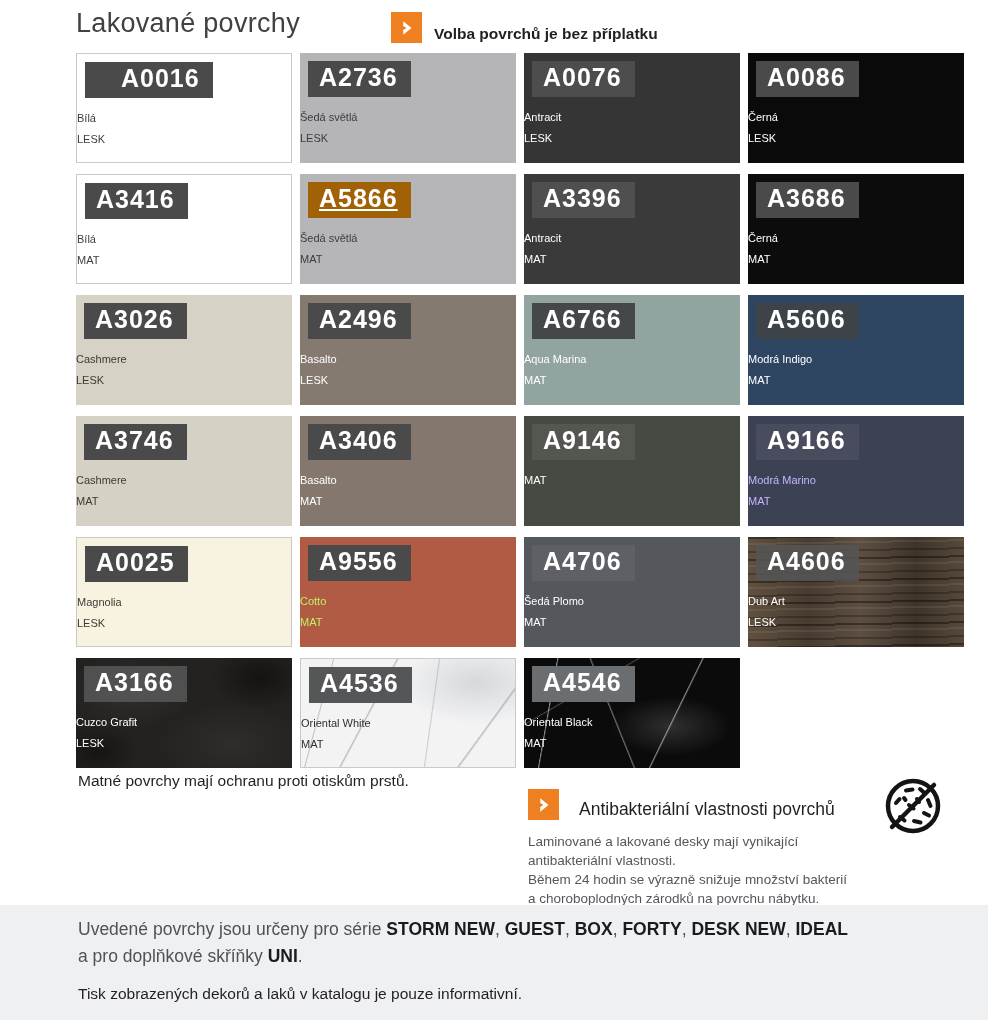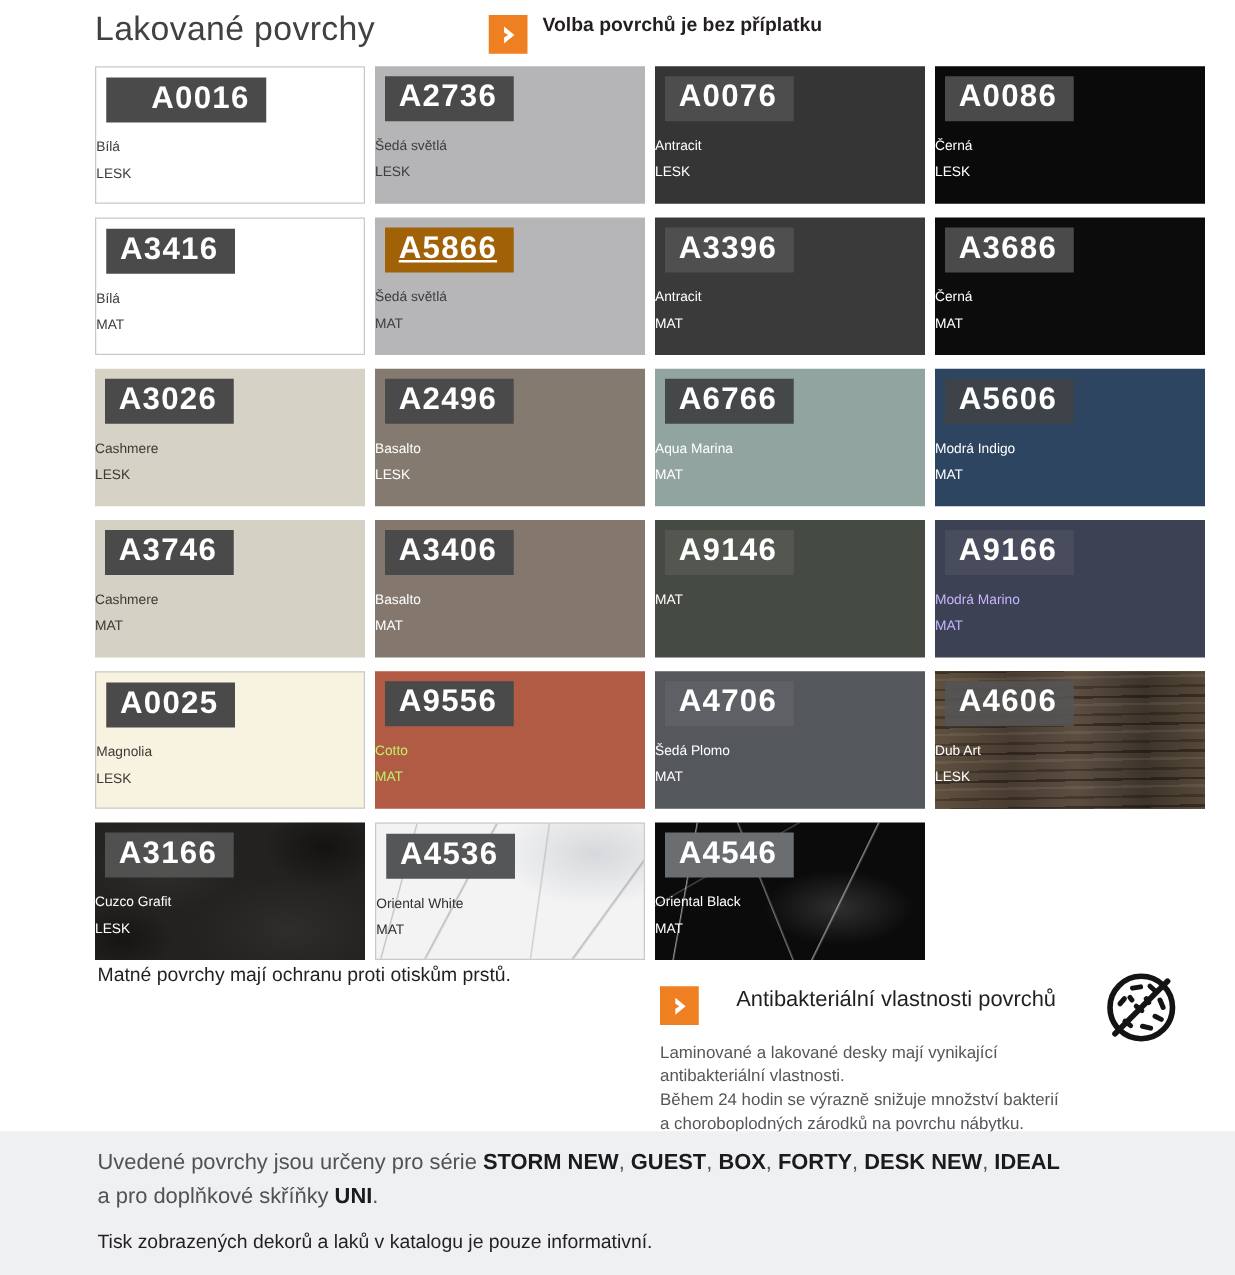--- a/index.html
+++ b/index.html
@@ -4,21 +4,21 @@
 <style>
   html,body{margin:0;padding:0;}
   body{
     width:988px;height:1020px;position:relative;background:#ffffff;
     font-family:"Liberation Sans", sans-serif;color:#231f20;overflow:hidden;
   }
   .page-title{
     position:absolute;left:76px;top:8px;font-size:27px;font-weight:300;
     color:#414042;letter-spacing:.3px;
   }
-  .header-note{position:absolute;left:391px;top:12px;display:flex;align-items:flex-start;gap:12px;}
+  .header-note{position:absolute;left:391px;top:12px;display:flex;align-items:flex-end;gap:12px;}
   .arrow-badge{width:31px;height:31px;display:flex;align-items:center;justify-content:center;flex:0 0 auto;}
   .header-note .note-label{font-size:15.5px;font-weight:600;color:#231f20;}
 
   .grid{
     position:absolute;left:76px;top:53px;
     display:grid;grid-template-columns:repeat(4,216px);grid-auto-rows:110px;
     column-gap:8px;row-gap:11px;
   }
   .swatch{position:relative;box-sizing:border-box;}
   .swatch.bordered{border:1px solid #c9c9c9;}
@@ -58,21 +58,21 @@
       linear-gradient(100deg, transparent 14%, rgba(255,255,255,.55) 14.3%, transparent 14.9%),
       linear-gradient(68deg, transparent 42%, rgba(255,255,255,.4) 42.3%, transparent 43%),
       linear-gradient(116deg, transparent 66%, rgba(255,255,255,.5) 66.3%, transparent 67%),
       linear-gradient(150deg, transparent 28%, rgba(255,255,255,.25) 28.3%, transparent 29%),
       radial-gradient(ellipse 100px 50px at 68% 62%, rgba(255,255,255,.15), transparent 60%);
   }
 
   .mat-note{position:absolute;left:78px;top:772px;font-size:15.5px;color:#231f20;}
 
   .anti{position:absolute;left:528px;top:789px;width:345px;}
-  .anti-head{display:flex;align-items:flex-start;gap:30px;}
+  .anti-head{display:flex;align-items:flex-end;gap:20px;}
   .anti-title{font-size:17.5px;color:#231f20;}
   .anti-text{margin-top:12px;font-size:13.5px;line-height:19px;color:#55565a;}
   .no-bact{position:absolute;left:883px;top:776px;}
 
   .footer{position:absolute;left:0;top:905px;width:988px;height:115px;background:#eef0f2;}
   .f-main{position:absolute;left:78px;top:11px;font-size:17.5px;line-height:27px;color:#515256;}
   .f-main b{color:#1b1b1d;font-weight:700;}
   .f-info{position:absolute;left:78px;top:80px;font-size:15.5px;color:#231f20;}
 </style>
 </head>

